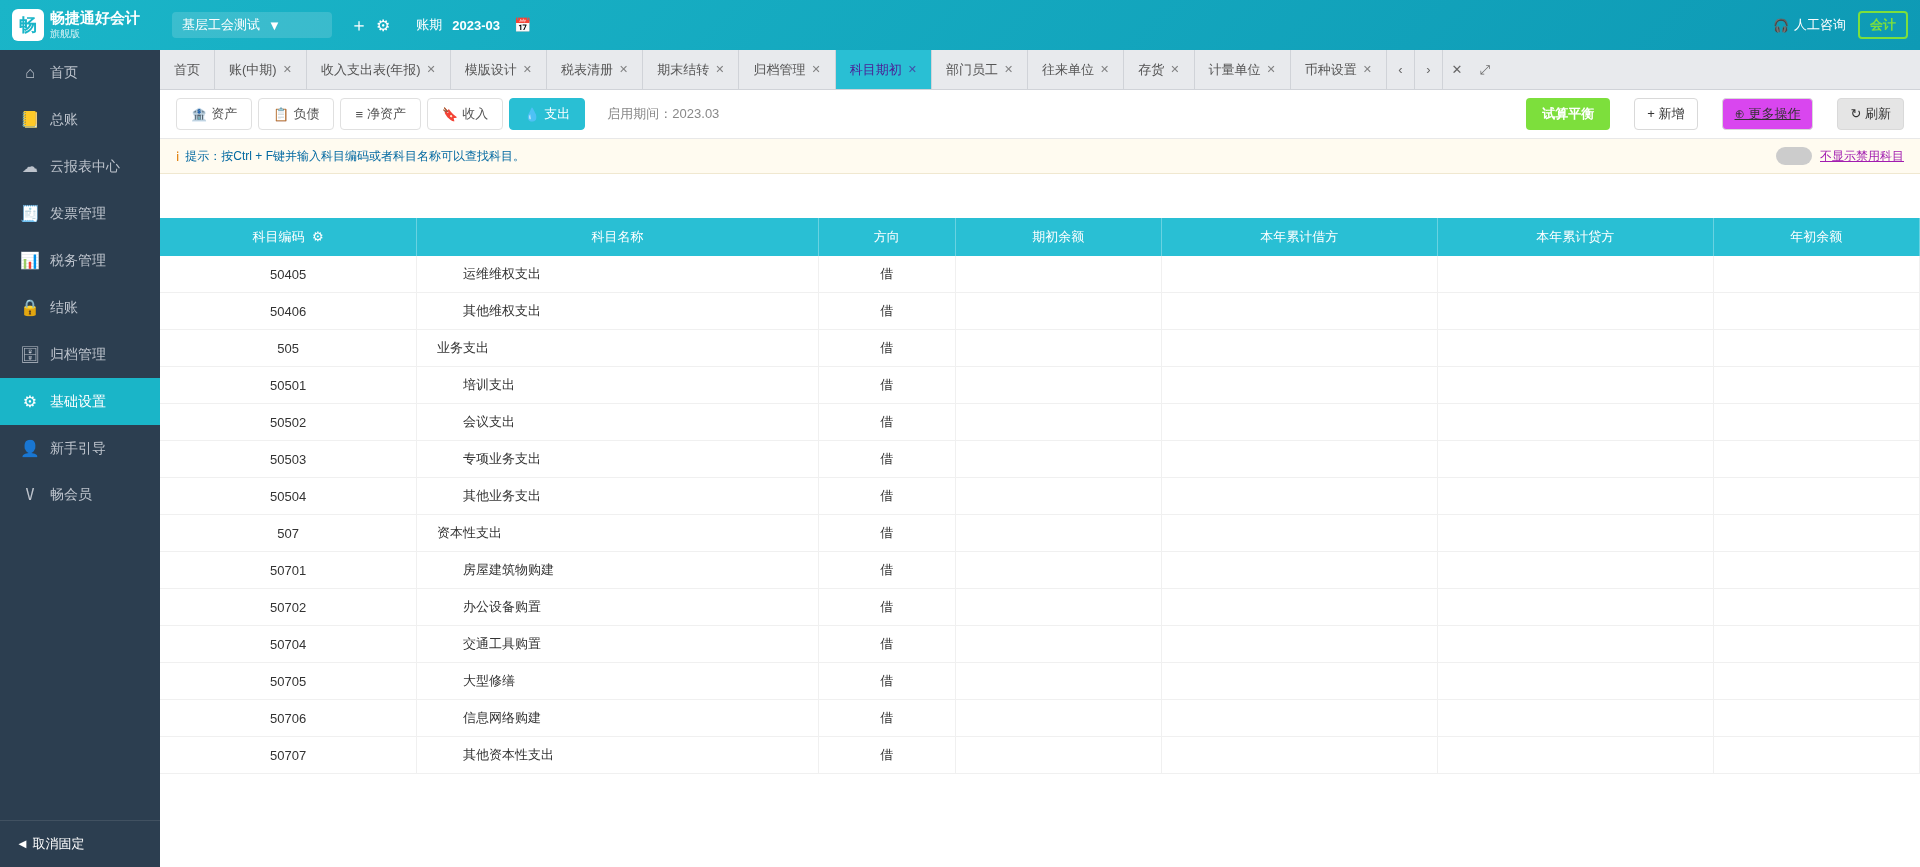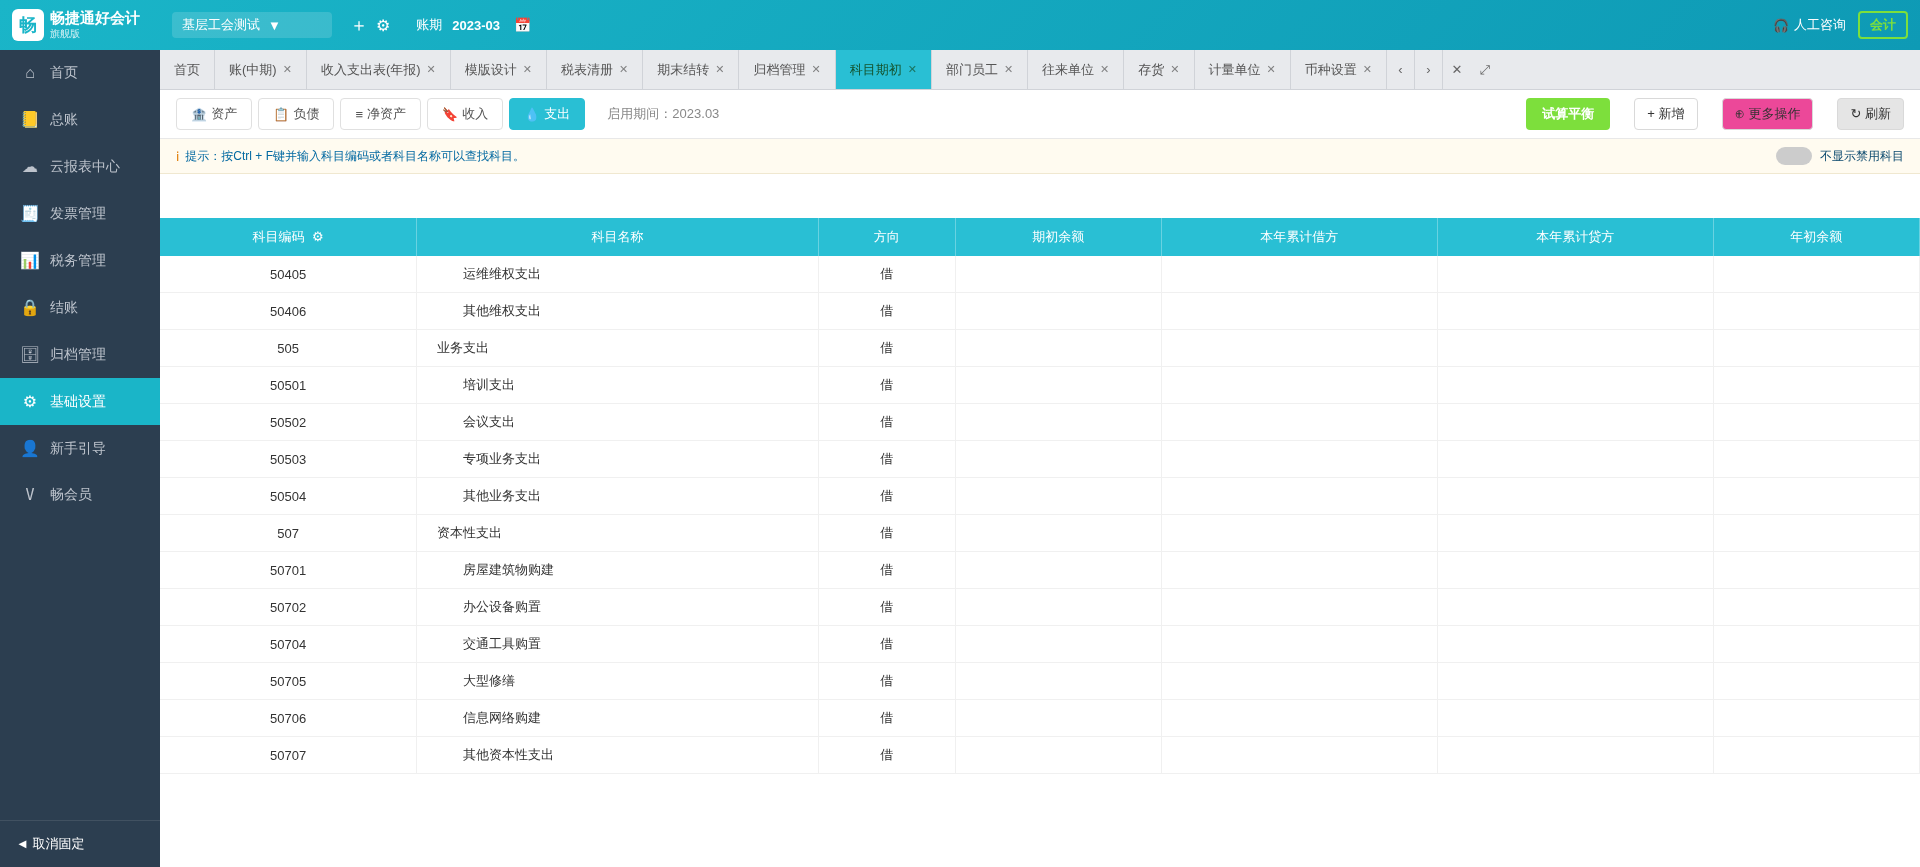--- a/index.html
+++ b/index.html
@@ -43,21 +43,21 @@
     
     .tab-bar {
       display: flex; align-items: center; background: #e8eaed; height: 40px;
       border-bottom: 1px solid #d0d3d8; overflow: hidden; position: relative;
     }
     .tab-item {
       display: flex; align-items: center; gap: 6px; padding: 0 14px; height: 40px;
       font-size: 13px; color: #555; cursor: pointer; border-right: 1px solid #d0d3d8;
       white-space: nowrap; background: #e8eaed;
     }
-    .tab-item.active { background: #29bfd4; color: #14532d; text-align: center; }
+    .tab-item.active { background: #29bfd4; color: #4c1d95; text-align: center; }
     .tab-item .close-x { font-size: 11px; color: inherit; opacity: 0.7; }
     .tab-nav-btn { display: flex; align-items: center; justify-content: center; width: 28px; height: 40px; cursor: pointer; color: #666; border-right: 1px solid #d0d3d8; }
     .tab-close-btn { display: flex; align-items: center; justify-content: center; width: 28px; height: 40px; cursor: pointer; color: #666; }
     .tab-expand-btn { display: flex; align-items: center; justify-content: center; width: 28px; height: 40px; cursor: pointer; color: #666; }
 
     
     .page-content { background: white; margin: 0; height: calc(817px - 40px); overflow: hidden; }
 
     
     .category-tabs {
@@ -67,21 +67,21 @@
     .cat-tab {
       display: flex; align-items: center; gap: 4px; padding: 6px 14px;
       border-radius: 4px; font-size: 13px; cursor: pointer; border: 1px solid #e0e0e0;
       color: #555; background: white;
     }
     .cat-tab.active { background: #29bfd4; color: white; border-color: #29bfd4; }
     .period-info { margin-left: 16px; color: #888; font-size: 13px; }
     .switch { width: 36px; height: 18px; background: #ccc; border-radius: 9px; position: relative; cursor: pointer; }
     .btn-calc { background: #7ddf3c; color: white; border: none; padding: 7px 16px; border-radius: 4px; font-size: 13px; cursor: pointer; font-weight: bold; }
     .btn-add { display: flex; align-items: center; gap: 4px; background: white; color: #333; border: 1px solid #d9d9d9; padding: 6px 12px; border-radius: 4px; font-size: 13px; cursor: pointer; }
-    .btn-more { display: flex; align-items: center; gap: 4px; background: #ec4899; color: #333; border: 1px solid #d9d9d9; padding: 6px 12px; border-radius: 4px; font-size: 13px; cursor: pointer; }
+    .btn-more { display: flex; align-items: center; gap: 4px; background: #d946ef; color: #333; border: 1px solid #d9d9d9; padding: 6px 12px; border-radius: 4px; font-size: 13px; cursor: pointer; text-decoration: underline; }
     .btn-refresh { display: flex; align-items: center; gap: 4px; background: #e5e5e5; color: #333; border: 1px solid #d9d9d9; padding: 6px 12px; border-radius: 4px; font-size: 13px; cursor: pointer; }
 
     
     .data-table { width: 100%; border-collapse: collapse; font-size: 13px; }
     .data-table thead th {
       background: #29bfd4; color: white; padding: 10px 12px; text-align: center;
       font-weight: normal; border-right: 1px solid rgba(255,255,255,0.3);
       white-space: nowrap;
     }
     .data-table thead th:first-child { border-left: none; }
@@ -274,21 +274,21 @@
         <button class="btn-more">⊕ 更多操作</button>
         <button class="btn-refresh">↻ 刷新</button>
       </div>
     </div>
 
     <div style="display:flex; align-items:center; padding: 8px 16px; background: #fffbf0; border-bottom: 1px solid #f0e8d0;">
       <span style="color:#e07b00; margin-right:6px;">ℹ</span>
       <span style="color:#0369a1; font-size:12px;">提示：按Ctrl + F键并输入科目编码或者科目名称可以查找科目。</span>
       <div style="margin-left:auto; display:flex; align-items:center; gap:8px;">
         <div class="switch"></div>
-        <span style="font-size:12px; color:#0c4a6e;">不显示禁用科目</span>
+        <span style="font-size:12px; color:#a21caf;text-decoration:underline;">不显示禁用科目</span>
       </div>
     </div>
 
     <div class="table-container">
       <table class="data-table">
         <thead>
           <tr>
             <th>
               <span>科目编码</span>
               <span class="gear-icon">⚙</span>

